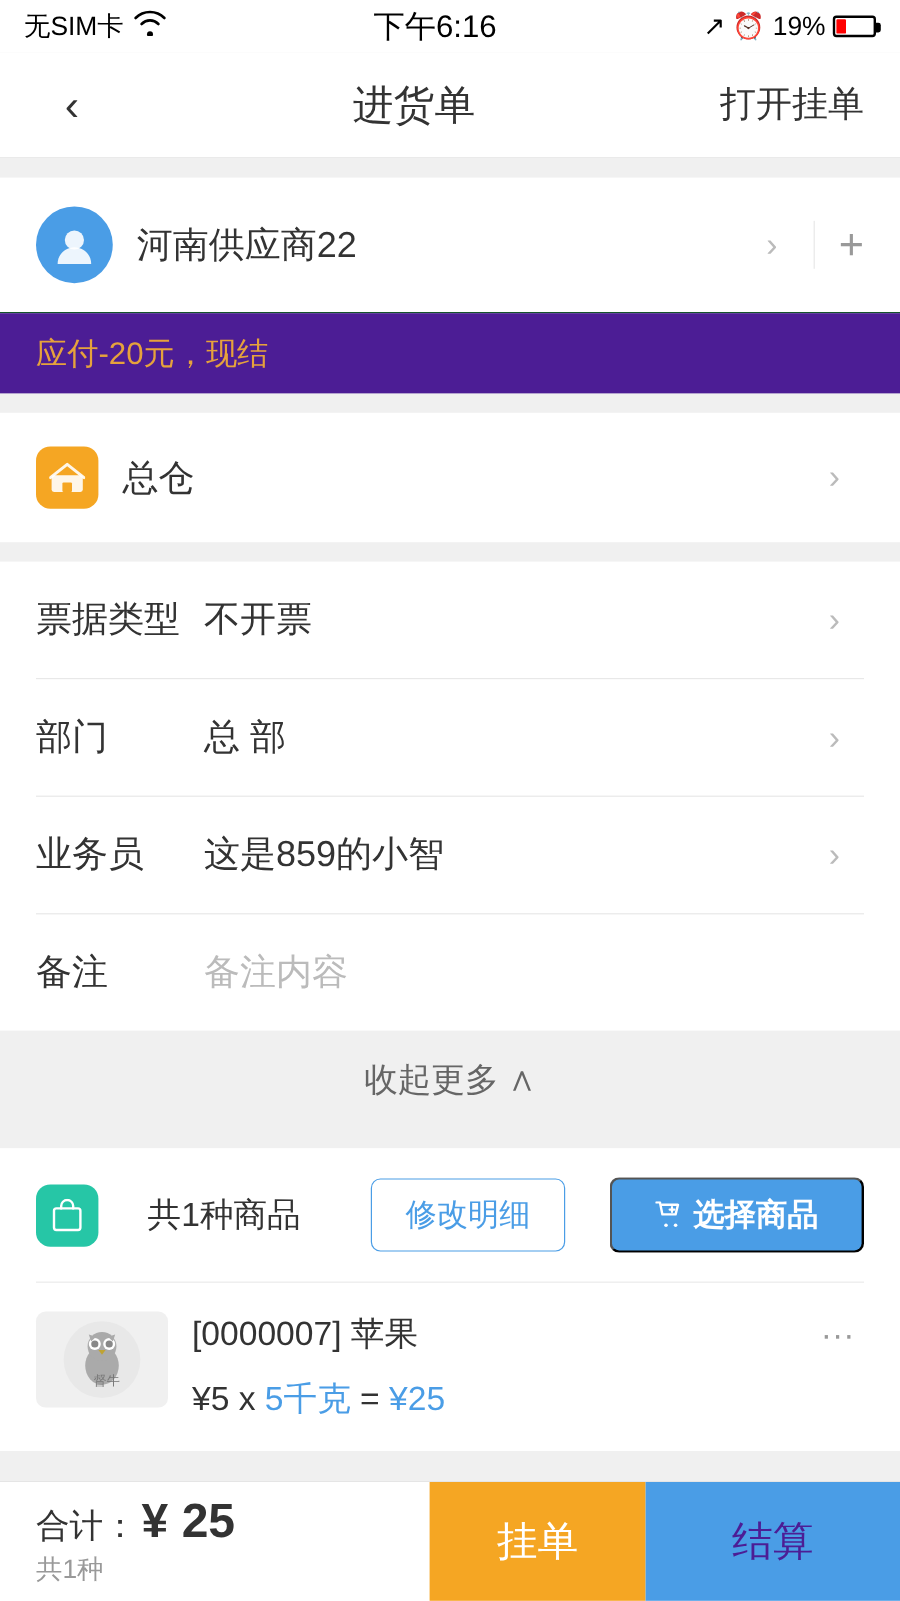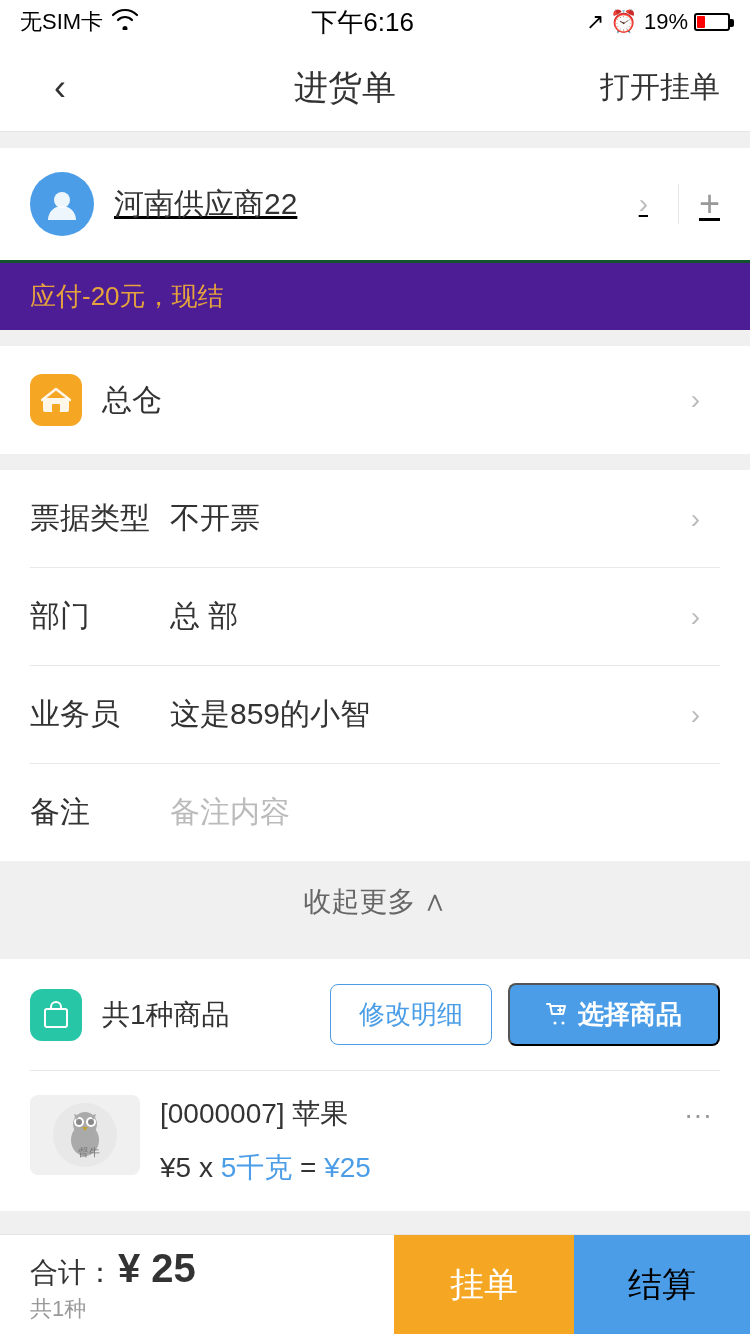--- a/index.html
+++ b/index.html
@@ -65,22 +65,21 @@
     
     .sep { height: 16px; background: #f0f0f0; }
     .sep-small { height: 1px; background: #e8e8e8; margin: 0 30px; }
 
     
     .supplier-row {
       background: #fff;
       display: flex;
       align-items: center;
       padding: 24px 30px;
-      border-bottom: 3px solid #14532d;
-      text-decoration: underline;
+      border-bottom: 1px solid #14532d;
     }
     .supplier-avatar {
       width: 64px; height: 64px; border-radius: 50%;
       background: #4a9de6;
       display: flex; align-items: center; justify-content: center;
       color: #fff; font-size: 28px; margin-right: 20px; flex-shrink: 0;
     }
     .supplier-name { flex: 1; font-size: 30px; color: #333; }
     .chevron-right { font-size: 28px; color: #bbb; margin-right: 20px; }
     .add-btn { font-size: 36px; color: #999; margin-left: 10px; cursor: pointer; }
@@ -129,20 +128,21 @@
       cursor: pointer;
     }
 
     
     .products-section { background: #fff; margin-top: 16px; }
     .products-header {
       display: flex;
       align-items: center;
       padding: 24px 30px;
       background: #fff;
+      gap: 21px;
     }
     .products-icon {
       width: 52px; height: 52px; border-radius: 12px;
       background: #26c6a6;
       display: flex; align-items: center; justify-content: center;
       margin-right: 20px; flex-shrink: 0;
     }
     .products-count { flex: 1; font-size: 28px; color: #333; }
     .btn-modify {
       border: 1px solid #4a9de6;
@@ -207,24 +207,24 @@
       justify-content: center;
       padding: 12px 30px;
     }
     .btn-hang {
       width: 180px;
       background: #f5a623;
       display: flex; align-items: center; justify-content: center;
       font-size: 34px; color: #fff; cursor: pointer;
     }
     .btn-checkout {
-      width: 176px;
+      width: 212px;
       background: #4a9de6;
       display: flex; align-items: center; justify-content: center;
-      font-size: 34px; color: #000000; cursor: pointer;
+      font-size: 34px; color: #4c1d95; cursor: pointer;
     }
   </style>
 </head>
 <body>
 
 <div class="status-bar">
   <div class="status-left">
     <span>无SIM卡</span>
     <span>
       <svg width="28" height="22" viewBox="0 0 28 22">

